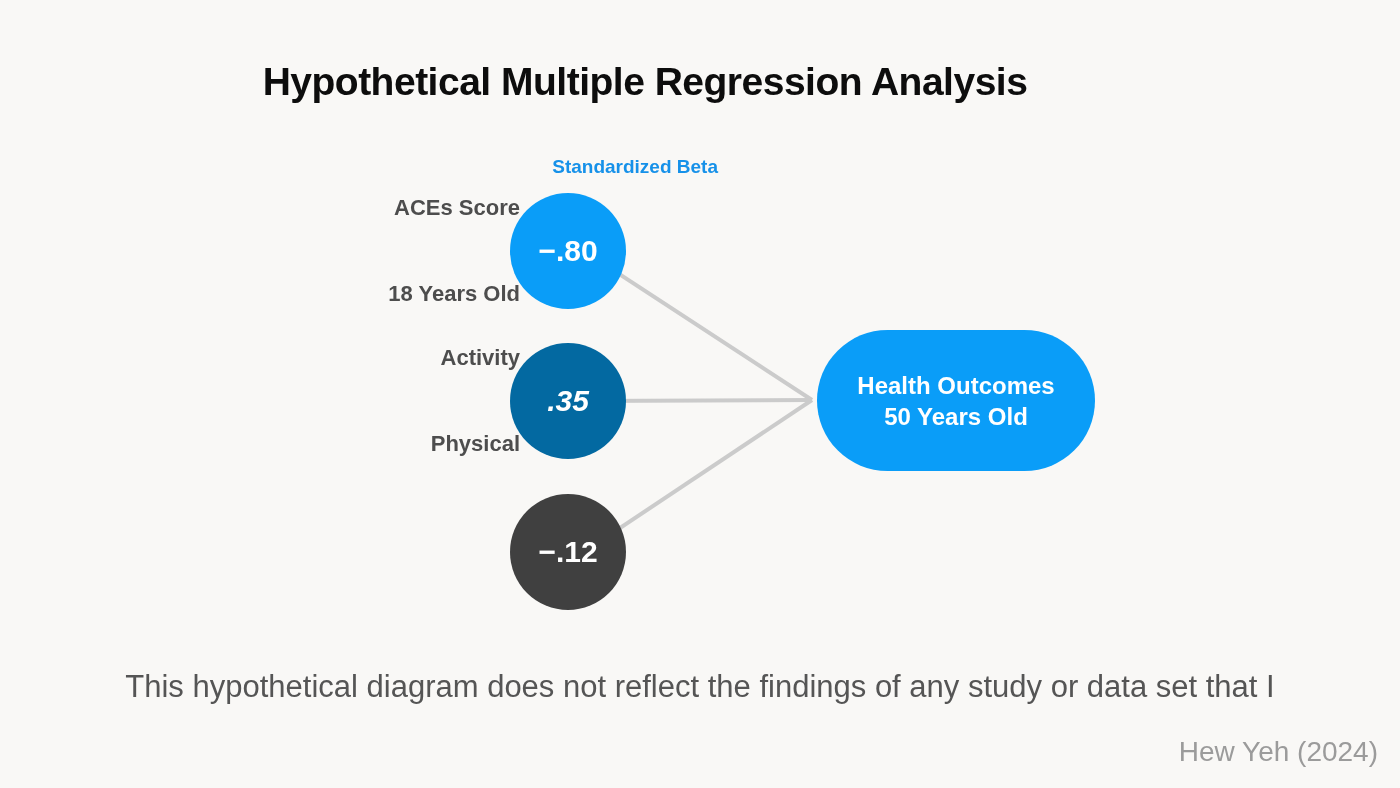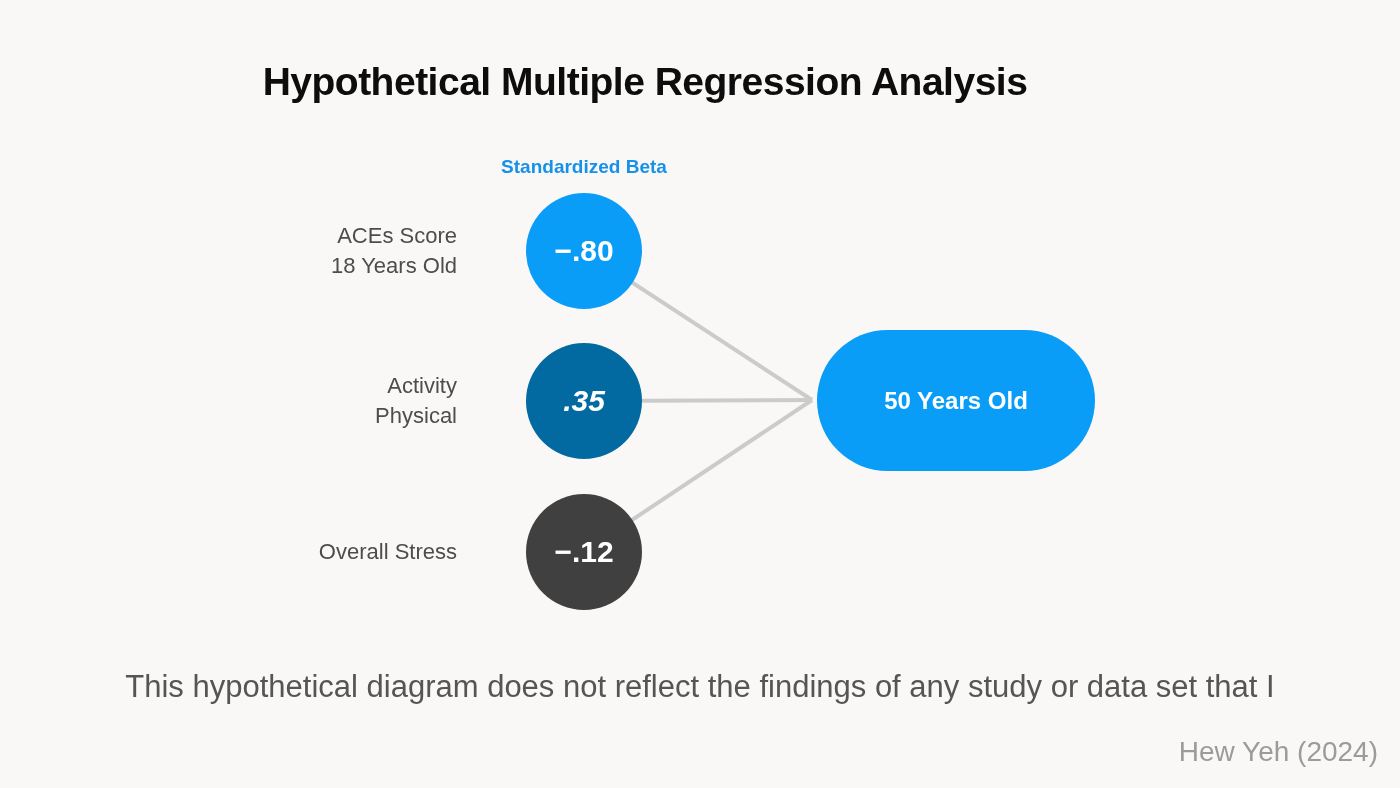--- a/index.html
+++ b/index.html
@@ -29,21 +29,21 @@
     top:60px;left:0;width:1290px;
     text-align:center;
     font-size:39px;
     font-weight:700;
     letter-spacing:-0.5px;
     color:var(--title_text);
   }
   .beta-label{
     position:absolute;
     top:156px;left:450px;width:268px;
-    text-align:center;
+    text-align:right;
     font-size:19px;
     font-weight:700;
     color:var(--beta_label);
   }
   svg.connectors{
     position:absolute;
     top:0;left:0;width:1400px;height:788px;
   }
   svg.connectors line{
     stroke:var(--connector_line);
@@ -51,49 +51,49 @@
   }
   .node{
     position:absolute;
     display:flex;
     align-items:center;
     justify-content:center;
     color:var(--node_text);
     font-weight:700;
   }
   .circle{
-    left:526px;
+    left:510px;
     width:116px;height:116px;
     border-radius:50%;
     font-size:30px;
   }
   .circle.c1{top:193px;}
   .circle.c2{top:343px;}
   .circle.c3{top:494px;}
   .pill{
     left:817px;top:330px;
     width:278px;height:141px;
     border-radius:71px;
     font-size:24px;
     line-height:31px;
     text-align:center;
     flex-direction:column;
   }
   .label{
     position:absolute;
-    right:943px;
+    right:880px;
     width:320px;
     height:116px;
     display:flex;
     flex-direction:column;
-    justify-content:center;
+    justify-content:space-between;
     text-align:right;
     font-size:22px;
     line-height:30px;
-    font-weight:400;
+    font-weight:700;
     color:var(--predictor_label);
   }
   .label span:empty{display:none;}
   .label.l1{top:193px;}
   .label.l2{top:343px;}
   .label.l3{top:494px;}
   .disclaimer{
     position:absolute;
     top:672px;left:0;width:1400px;
     text-align:center;
@@ -124,36 +124,33 @@
   </svg>
 
   <div class="label l1">
     <span>ACEs Score</span>
     <span>18 Years Old</span>
   </div>
   <div class="label l2">
     <span>Activity</span>
     <span>Physical</span>
   </div>
-  <div class="label l3">
-    <span>Overall Stress</span>
-
-  </div>
 
   <div class="node circle c1" style="background: rgb(10, 157, 248);">
     <span>−.80</span>
   </div>
   <div class="node circle c2" style="background: #0369a1; font-style: italic;">
     <span>.35</span>
   </div>
   <div class="node circle c3" style="background: #404040; align-items: center;">
     <span>−.12</span>
   </div>
 
   <div class="node pill" style="background: rgb(10, 157, 248);">
+    <span>Health Outcomes</span>
     <span>50 Years Old</span>
   </div>
 
   <p class="disclaimer">
     <span>This hypothetical diagram does not reflect the findings of any study or data set that I</span><br>
   </p>
 
   <div class="attribution">Hew Yeh (2024)</div>
 
 </div>

